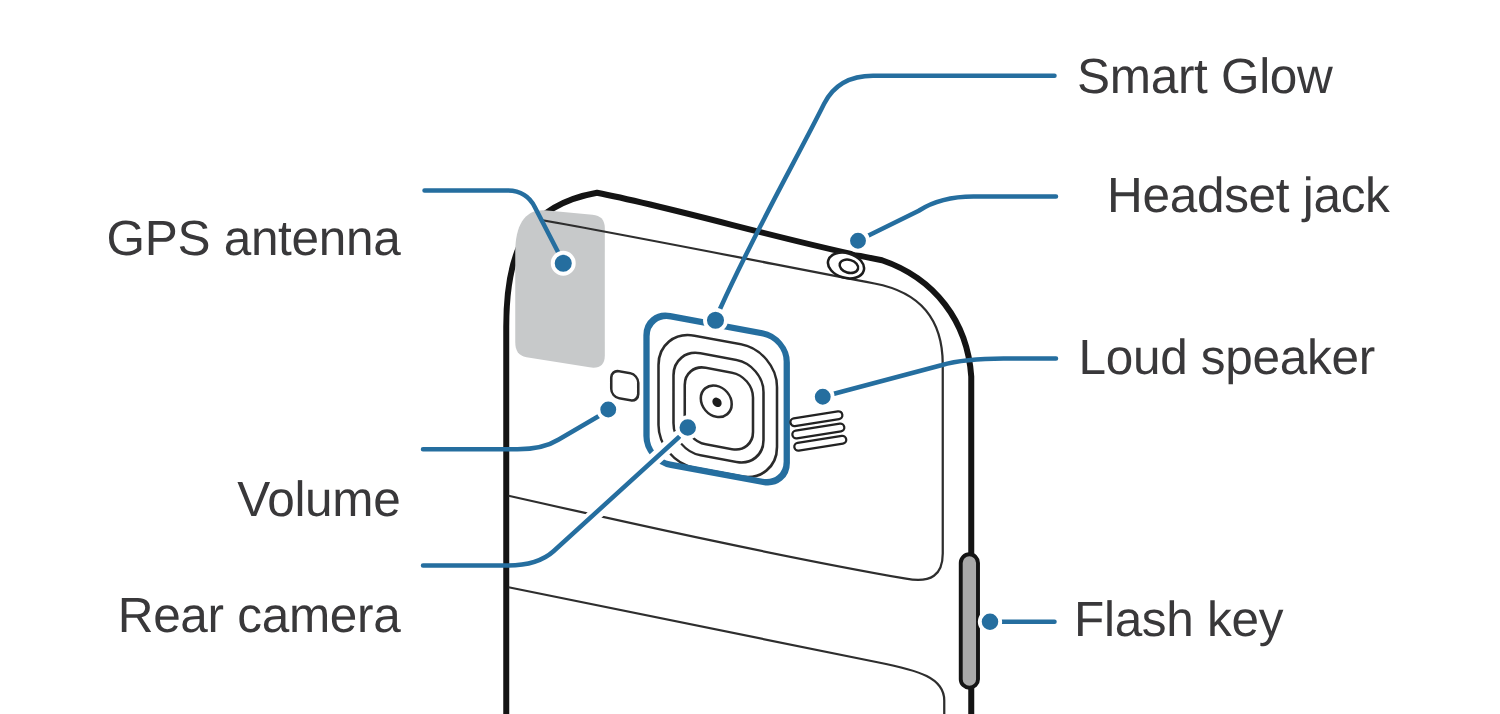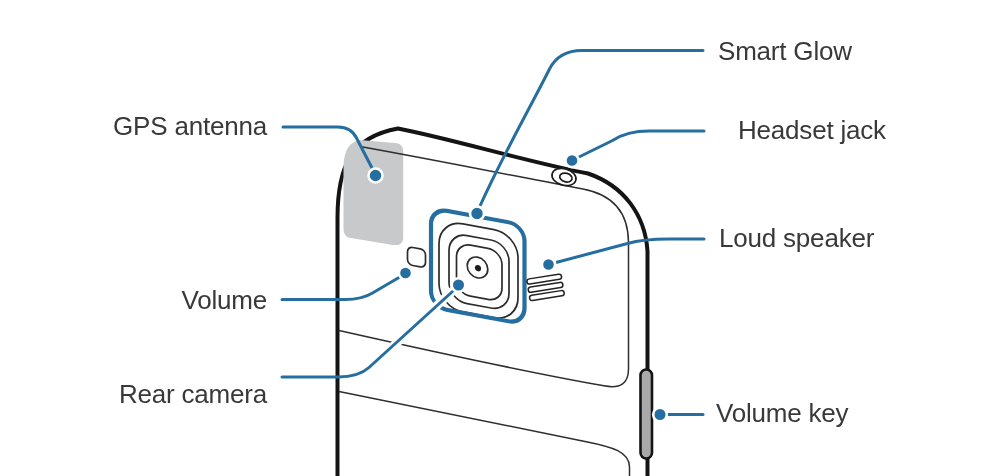--- a/index.html
+++ b/index.html
@@ -10,24 +10,24 @@
     --patch:#c7c9ca;
     --bg:#ffffff;
   }
   html,body{margin:0;padding:0;background:var(--bg);}
   #stage{
     position:relative;width:1000px;height:476px;overflow:hidden;background:var(--bg);
     font-family:"Liberation Sans",sans-serif;
   }
   #artwork{position:absolute;left:0;top:0;}
   .label{
-    position:absolute;font-size:26px;color:var(--text);
+    position:absolute;font-size:33px;color:var(--text);
     letter-spacing:-0.2px;white-space:nowrap;transform:translateY(-52%);
   }
-  .label.right{text-align:right;}
+  .label.right{text-align:right;margin-top:33px;}
   
   .body-path{fill:#fff;stroke:var(--outline);stroke-width:4;stroke-linejoin:round;}
   .patch{fill:var(--patch);}
   .thin{fill:none;stroke:var(--thin);stroke-width:1.5;}
   .cam-black{fill:#fff;stroke:#2b2b2b;stroke-width:1.7;}
   .cam-ring{fill:none;stroke:var(--leader);stroke-width:4.2;}
   .leader{fill:none;stroke:var(--leader);stroke-width:3;stroke-linecap:round;}
   .casing{fill:none;stroke:#fff;stroke-width:9;stroke-linecap:round;}
   .dot{fill:var(--leader);stroke:#fff;stroke-width:2.6;}
   .slot{fill:#fff;stroke:#222;stroke-width:1.5;}
@@ -101,16 +101,16 @@
   <div class="label" style="left:718px;top:52px">Smart Glow</div>
 
   <div class="label right" style="right:733px;top:127px">GPS antenna</div>
 
   <div class="label" style="left:738px;top:131px">Headset jack</div>
 
   <div class="label" style="left:719px;top:239px">Loud speaker</div>
 
   <div class="label right" style="right:733px;top:301px">Volume</div>
 
-  <div class="label right" style="right:733px;top:395px">Rear camera</div>
+  <div class="label right" style="right:733px;top:378px">Rear camera</div>
 
-  <div class="label" style="left:716px;top:414px">Volume key</div>
+  <div class="label" style="left:716px;top:414px">Flash key</div>
 </div>
 
 </body></html>

